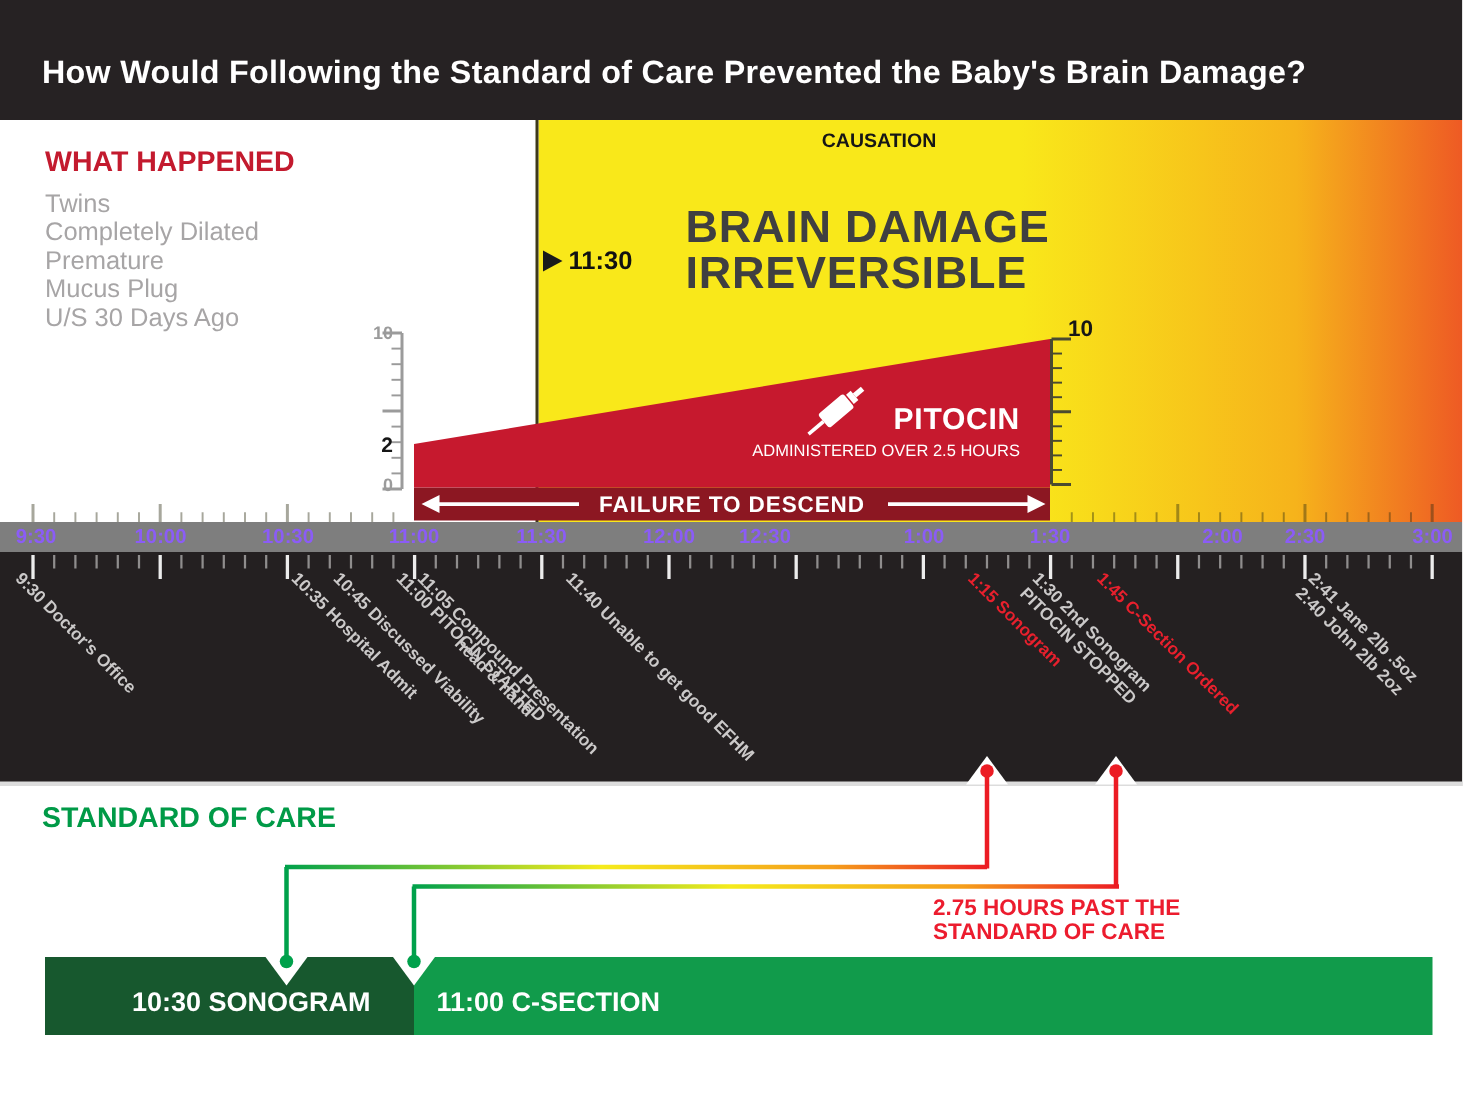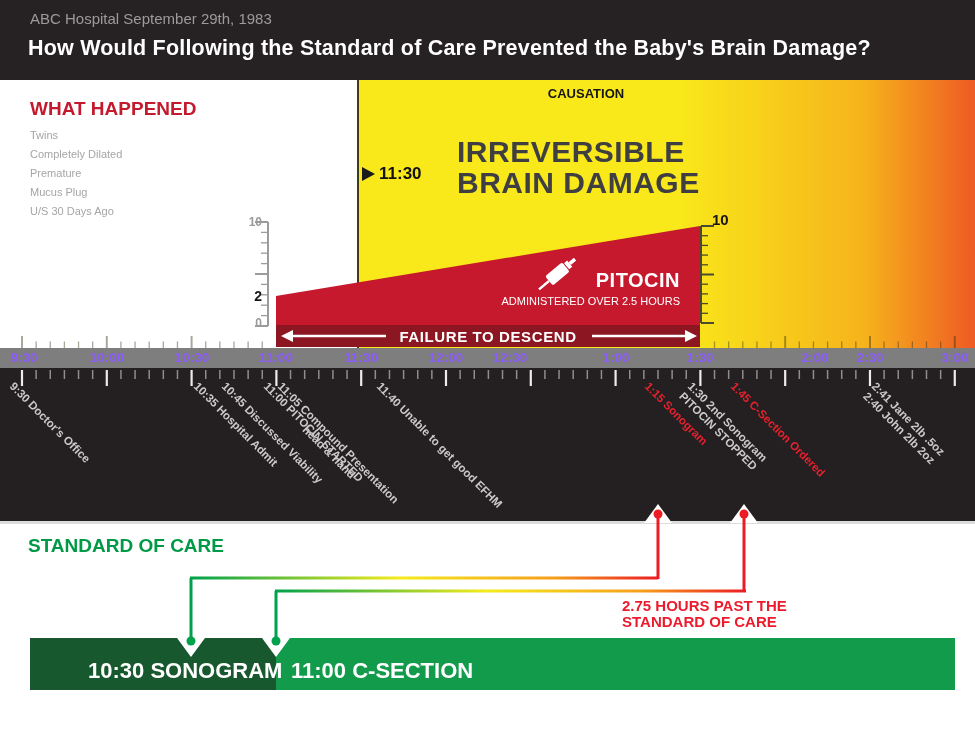--- a/index.html
+++ b/index.html
@@ -15,21 +15,21 @@
   
   .yellow{left:357px;top:80px;width:618px;height:268px;z-index:1;
           background:linear-gradient(90deg,#F9E81A 0%,#F9E81A 52%,#F6B31B 82%,#EE5A24 100%);
           border-left:2px solid #3e3a1c;box-sizing:border-box;}
   .causation{left:521px;top:86px;width:130px;text-align:center;font-size:13px;font-weight:800;color:#161616;z-index:3;}
   .irrev{left:457px;top:136px;font-size:30px;line-height:31px;font-weight:800;color:#3F3F41;z-index:3;letter-spacing:.5px;}
   .onset{left:379px;top:164px;font-size:17px;font-weight:800;color:#111111;z-index:3;}
 
   
   .wh-head{left:30px;top:98px;font-size:19px;font-weight:800;color:#C31A2E;z-index:3;}
-  .wh-list{left:30px;top:126px;font-size:11px;line-height:19px;color:#A7A5A6;z-index:3;}
+  .wh-list{left:30px;top:126px;font-size:17px;line-height:19px;color:#A7A5A6;z-index:3;}
 
   
   .sc{z-index:3;width:30px;text-align:right;}
   .sc10l{left:232px;top:215px;font-size:12px;font-weight:700;color:#9b9b9b;}
   .sc2 {left:232px;top:288px;font-size:14px;font-weight:800;color:#161616;}
   .sc0 {left:232px;top:316px;font-size:12px;font-weight:700;color:#9b9b9b;}
   .sc10r{left:712px;top:211px;font-size:15px;font-weight:800;color:#161616;z-index:3;width:34px;text-align:left;}
 
   .pitocin-name{left:480px;top:269px;width:200px;text-align:right;font-size:20px;font-weight:800;color:#ffffff;z-index:3;letter-spacing:.5px;}
   .pitocin-sub{left:430px;top:295px;width:250px;text-align:right;font-size:11px;font-weight:400;color:#ffffff;z-index:3;}
@@ -49,21 +49,21 @@
        font-size:11.5px;font-weight:700;line-height:12.5px;color:#CBC9C9;
        white-space:nowrap;text-align:center;z-index:3;}
   .evt span{display:block;}
   .evt.red{color:#E8202D;}
 
   
   .soc-head{left:28px;top:535px;font-size:19px;font-weight:800;color:#009A47;z-index:3;}
   .gap-note{left:622px;top:598px;font-size:15px;line-height:15.5px;font-weight:800;color:#EC1C2E;z-index:3;}
   .soc-bar-dark{left:30px;top:638px;width:246px;height:52px;background:#17582E;z-index:1;}
   .soc-bar-light{left:276px;top:638px;width:679px;height:52px;background:#119B4B;z-index:1;}
-  .soc-lbl{position:absolute;top:658px;font-size:22px;font-weight:800;color:#ffffff;z-index:3;white-space:nowrap;}
+  .soc-lbl{position:absolute;top:658px;font-size:18px;font-weight:800;color:#ffffff;z-index:3;white-space:nowrap;}
   .soc-lbl1{left:88px;}
   .soc-lbl2{left:291px;}
 
   svg.layer{position:absolute;left:0;top:0;pointer-events:none;}
   #chart-svg{z-index:2;}
   #overlay-svg{z-index:4;}
 </style>
 </head>
 <body>
 
@@ -214,36 +214,35 @@
       <line x1="701" y1="255.1" x2="708" y2="255.1" stroke="#4a4a30" stroke-width="1.3"></line>
       <line x1="701" y1="264.8" x2="708" y2="264.8" stroke="#4a4a30" stroke-width="1.3"></line>
       <line x1="701" y1="274.5" x2="714" y2="274.5" stroke="#4a4a30" stroke-width="2"></line>
       <line x1="701" y1="284.2" x2="708" y2="284.2" stroke="#4a4a30" stroke-width="1.3"></line>
       <line x1="701" y1="293.9" x2="708" y2="293.9" stroke="#4a4a30" stroke-width="1.3"></line>
       <line x1="701" y1="303.6" x2="708" y2="303.6" stroke="#4a4a30" stroke-width="1.3"></line>
       <line x1="701" y1="313.3" x2="708" y2="313.3" stroke="#4a4a30" stroke-width="1.3"></line>
       <line x1="701" y1="323" x2="714" y2="323" stroke="#4a4a30" stroke-width="2"></line>
     </svg>
 
-  <div class="abs hdr-date">ABC Hospital September 29th, 1983</div>
   <div class="abs wh-head">WHAT HAPPENED</div>
 
   <div class="abs hdr-title">How Would Following the Standard of Care Prevented the Baby's Brain Damage?</div>
   <div class="abs wh-list">
     <div>Twins</div>
     <div>Completely Dilated</div>
     <div>Premature</div>
     <div>Mucus Plug</div>
     <div>U/S 30 Days Ago</div>
   </div>
 
   <div class="abs causation">CAUSATION</div>
   <div class="abs irrev">
+    <div>BRAIN DAMAGE</div>
     <div>IRREVERSIBLE</div>
-    <div>BRAIN DAMAGE</div>
   </div>
   <div class="abs onset">11:30</div>
 
   <div class="abs sc sc10l">10</div>
   <div class="abs sc sc2">2</div>
   <div class="abs sc sc0">0</div>
   <div class="abs sc10r">10</div>
   <div class="abs pitocin-name">PITOCIN</div>
   <div class="abs pitocin-sub">ADMINISTERED OVER 2.5 HOURS</div>
 

